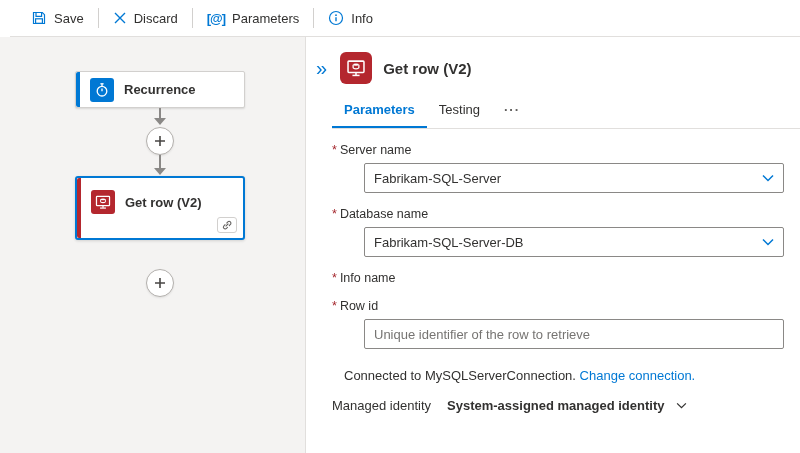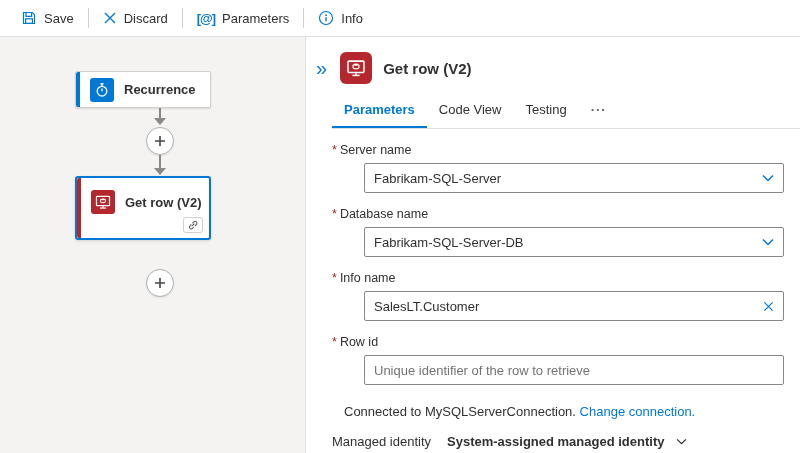--- a/index.html
+++ b/index.html
@@ -1,32 +1,32 @@
 <!DOCTYPE html>
 <html><head>
 <meta charset="utf-8">
 <style>
   * { margin:0; padding:0; box-sizing:border-box; }
   html,body { width:800px; height:453px; }
   body { font-family:"Liberation Sans", sans-serif; font-size:13px; color:#323130; background:#fff; overflow:hidden; }
   .app { position:relative; width:800px; height:453px; background:#fff; }
 
   
-  .toolbar { display:flex; align-items:center; height:37px; background:#fff; border-bottom:1px solid #e1dfdd; padding-left:10px; }
+  .toolbar { display:flex; align-items:center; height:37px; background:#fff; border-bottom:1px solid #e1dfdd; padding-left:10px;margin-left:10px; }
   .tb-btn { display:flex; align-items:center; gap:7px; padding:6px 11px; background:none; border:none; font:13px "Liberation Sans",sans-serif; color:#323130; cursor:pointer; }
   .tb-btn svg { display:block; }
   .tb-glyph { color:#0078d4; font-weight:700; font-size:13px; letter-spacing:-1px; }
   .tb-sep { width:1px; height:20px; background:#d2d0ce; margin:0 3px; }
 
   
   .main { display:flex; height:416px; }
 
   
   .canvas { position:relative; width:305px; background:#f4f3f2; flex:none; }
-  .card { position:absolute; left:75px; width:136px; background:#fff; cursor:pointer; }
+  .card { position:absolute; left:75px; width:170px; background:#fff; cursor:pointer; }
   .card-recurrence { top:34px; height:37px; border:1px solid #d2d0ce; border-radius:2px; box-shadow:0 1px 2px rgba(0,0,0,.12); display:flex; align-items:center; }
   .accent-bar { position:absolute; left:0; top:0; bottom:0; width:4px; border-radius:2px 0 0 2px; }
   .accent-blue { background:#0078d4; }
   .accent-red { background:#b4272e; }
   .node-icon { width:24px; height:24px; border-radius:3px; flex:none; display:flex; align-items:center; justify-content:center; margin-left:14px; }
   .node-icon svg { display:block; }
   .icon-blue { background:#0078d4; }
   .icon-red { background:#b4272e; }
   .card-label { margin-left:10px; font-weight:700; font-size:13px; color:#323130; }
   .card-getrow { top:139px; height:64px; border:2px solid #0078d4; border-radius:3px; box-shadow:0 1px 3px rgba(0,0,0,.14); }
@@ -177,21 +177,20 @@
             <path d="M5.4 13.4h5.2"></path>
             <ellipse cx="8" cy="5.6" rx="2.1" ry="0.8" fill="#fff" stroke="none"></ellipse>
             <path d="M5.9 5.6v2.1c0 .5 .95 .85 2.1 .85s2.1-.35 2.1-.85V5.6" stroke-width="0.9"></path>
           </svg>
         </span>
         <span class="panel-title">Get row (V2)</span>
       </div>
 
       <div class="tabs">
         <button class="tab active">Parameters</button>
-        <button class="tab">Code View</button>
         <button class="tab">Testing</button>
         <button class="tab tab-more">···</button>
       </div>
 
       <div class="fields">
 
         <div class="field-group">
           <div class="field-label">
             <span class="req">*</span>
             <span>Server name</span>
@@ -219,28 +218,20 @@
               </svg>
             </button>
           </div>
         </div>
 
         <div class="field-group">
           <div class="field-label">
             <span class="req">*</span>
             <span>Info name</span>
           </div>
-          <div class="input-wrap">
-            <input type="text" value="SalesLT.Customer" style="">
-            <button class="input-icon-btn">
-              <svg width="11" height="11" viewBox="0 0 12 12" stroke="#0078d4" stroke-width="1.3">
-                <path d="M1.5 1.5l9 9M10.5 1.5l-9 9"></path>
-              </svg>
-            </button>
-          </div>
         </div>
 
         <div class="field-group">
           <div class="field-label">
             <span class="req">*</span>
             <span>Row id</span>
           </div>
           <div class="input-wrap">
             <input type="text" placeholder="Unique identifier of the row to retrieve" style="">
           </div>

